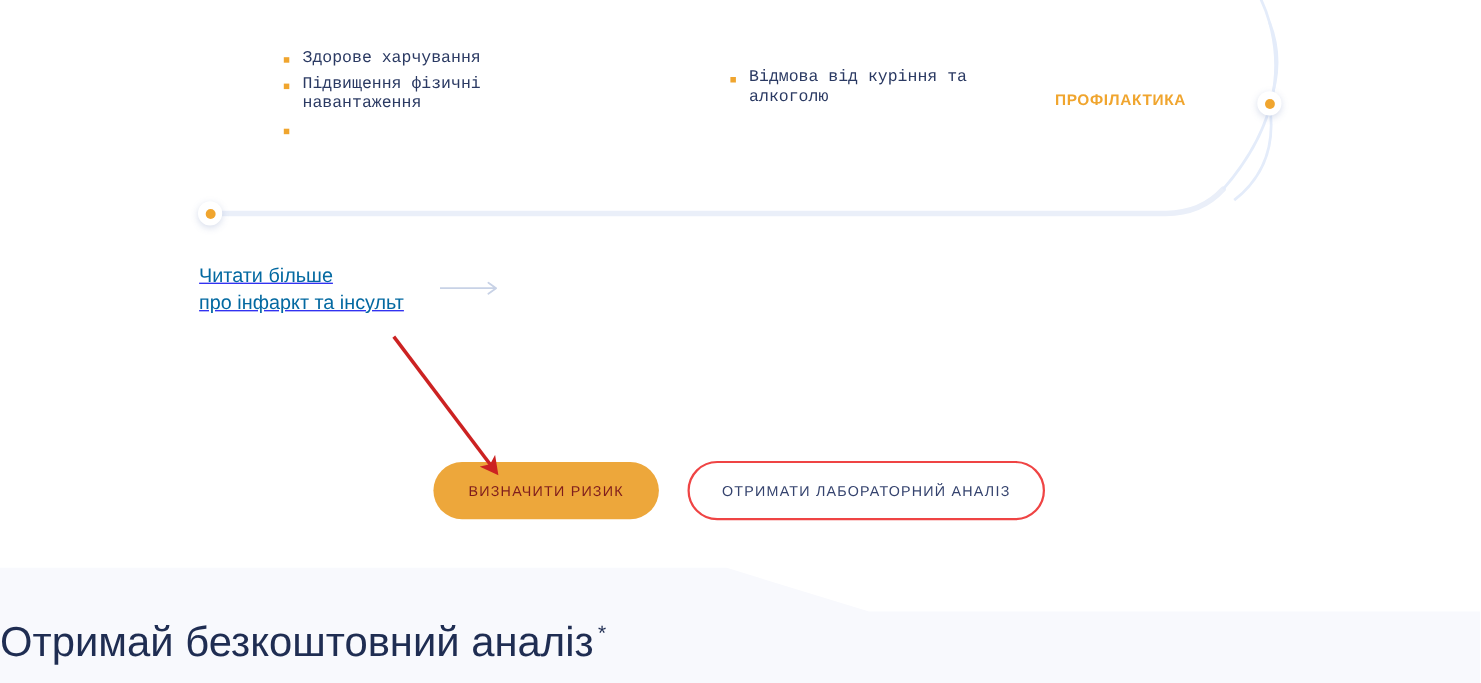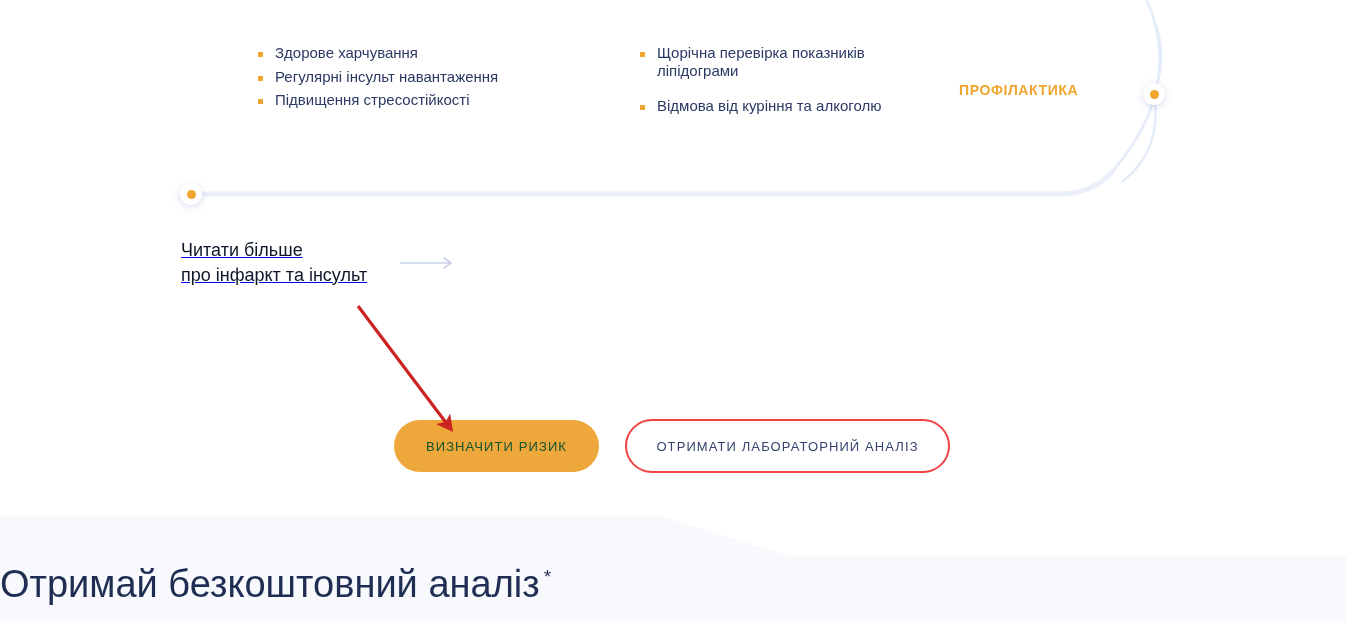--- a/index.html
+++ b/index.html
@@ -80,21 +80,22 @@
     color: #f0a52e;
     white-space: nowrap;
   }
 
   
   .bullets {
     position: absolute;
     left: 258px;
     top: 44px;
     display: flex;
-    gap: 48px;
+    gap: 72px;
+    font-family: Liberation Mono, monospace;
   }
   .bullet-col { width: 272px; }
   .bullet-col.col-2 { width: 276px; margin-left: 62px; }
 
   .bullet-item {
     display: flex;
     align-items: flex-start;
     margin-bottom: 6px;
   }
   .bullet-dot {
@@ -115,21 +116,21 @@
   .read-more {
     position: absolute;
     left: 181px;
     top: 238px;
     display: flex;
     align-items: center;
   }
   .read-more-text {
     font-size: 18px;
     line-height: 1.38;
-    color: #0f172a;
+    color: #0369a1;
     white-space: pre-line;
   }
   .read-more-arrow {
     margin-left: 33px;
     margin-top: 4px;
   }
 
   
   .cta-row {
     position: absolute;
@@ -146,21 +147,21 @@
     white-space: nowrap;
     display: inline-flex;
     align-items: center;
     justify-content: center;
   }
   .btn-primary {
     width: 205px;
     height: 52px;
     border-radius: 26px;
     background: #eda73b;
-    color: #14532d;
+    color: #7f1d1d;
     font-size: 13px;
   }
   .btn-secondary {
     width: 325px;
     height: 54px;
     margin-left: 26px;
     border-radius: 27px;
     background: #ffffff;
     border: 2px solid #ef4444;
     color: #35436e;
@@ -215,33 +216,28 @@
 
   <div class="bullets">
 
     <div class="bullet-col col-1">
       <div class="bullet-item">
         <span class="bullet-dot"></span>
         <span class="bullet-text">Здорове харчування</span>
       </div>
       <div class="bullet-item">
         <span class="bullet-dot"></span>
-        <span class="bullet-text">Регулярні інсульт навантаження</span>
+        <span class="bullet-text">Підвищення фізичні навантаження</span>
       </div>
       <div class="bullet-item">
         <span class="bullet-dot"></span>
-        <span class="bullet-text">Підвищення стресостійкості</span>
       </div>
     </div>
 
     <div class="bullet-col col-2">
-      <div class="bullet-item">
-        <span class="bullet-dot"></span>
-        <span class="bullet-text">Щорічна перевірка показників ліпідограми</span>
-      </div>
       <div class="bullet-item" style="margin-top:18px;">
         <span class="bullet-dot"></span>
         <span class="bullet-text">Відмова від куріння та алкоголю</span>
       </div>
     </div>
 
   </div>
 
   <a class="read-more" href="#">
     <span class="read-more-text"><span>Читати більше</span><br><span>про інфаркт та інсульт</span></span>

